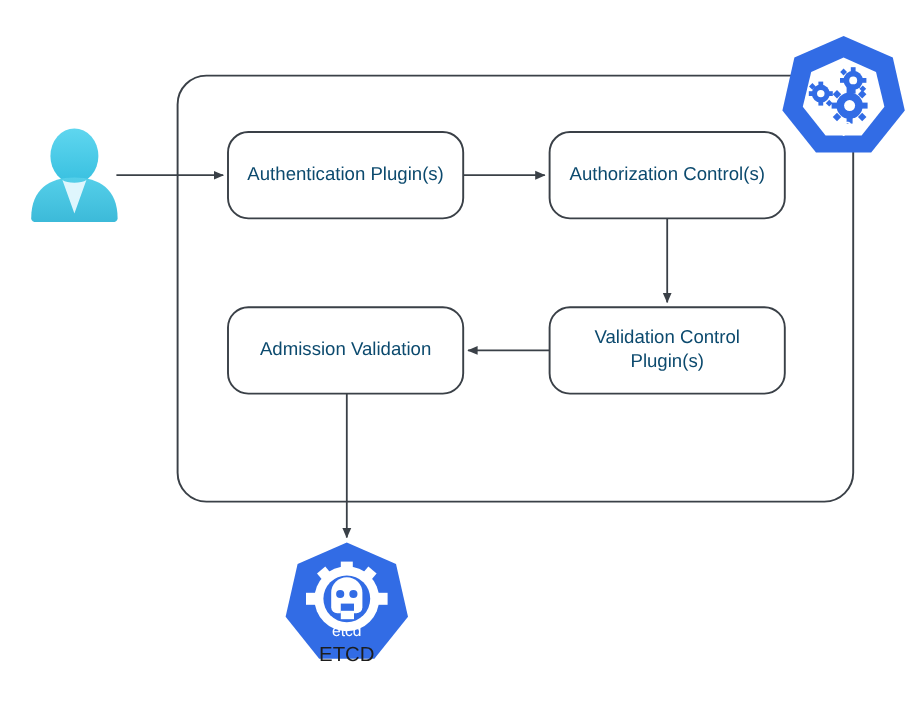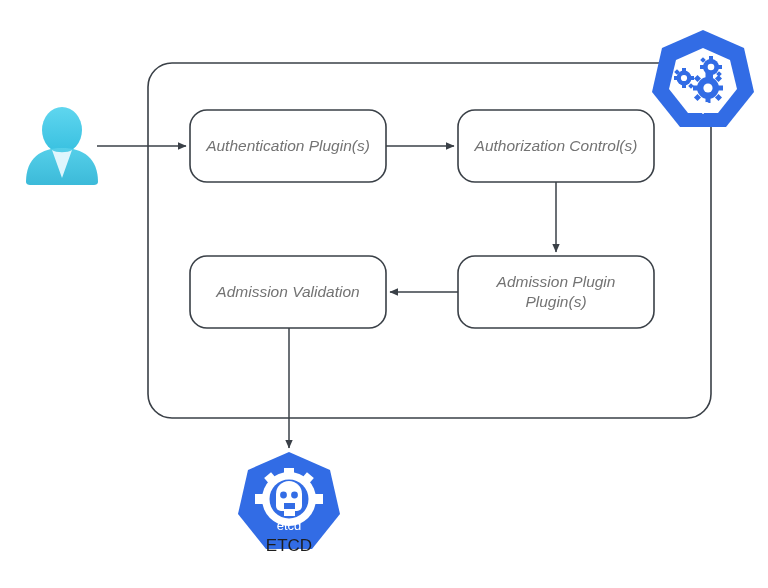--- a/index.html
+++ b/index.html
@@ -23,27 +23,26 @@
     top: 0;
     width: 768px;
     height: 588px;
   }
   .node-label {
     position: absolute;
     display: flex;
     align-items: center;
     justify-content: center;
     text-align: center;
-    color: #737373;
+    color: #0c4a6e;
     font-size: 15.5px;
     line-height: 1.28;
     font-family: "Liberation Sans", sans-serif;
     pointer-events: none;
     white-space: pre-line;
-    font-style: italic;
   }
   .icon-caption {
     position: absolute;
     text-align: center;
     color: #1d1d1d;
     font-size: 17px;
     font-family: "Liberation Sans", sans-serif;
   }
   .icon-inner-text {
     position: absolute;
@@ -188,21 +187,21 @@
       <rect x="284" y="503" width="11" height="9" fill="#326ce5"></rect>
       <rect x="284" y="509" width="11" height="7" fill="#ffffff"></rect>
     </g>
 
   </svg>
 
   <div class="node-label" style="left:190px; top:110px; width:196px; height:72px;">Authentication Plugin(s)</div>
 
   <div class="node-label" style="left:458px; top:110px; width:196px; height:72px;">Authorization Control(s)</div>
 
-  <div class="node-label" style="left:458px; top:256px; width:196px; height:72px;">Admission Plugin
+  <div class="node-label" style="left:458px; top:256px; width:196px; height:72px;">Validation Control
 Plugin(s)</div>
 
   <div class="node-label" style="left:190px; top:256px; width:196px; height:72px;">Admission Validation</div>
 
   <div class="icon-inner-text" style="left:663px; top:97px; width:80px;">api</div>
 
   <div class="icon-inner-text small" style="left:249px; top:518px; width:80px;">etcd</div>
 
   <div class="icon-caption" style="left:229px; top:536px; width:120px;">ETCD</div>
 

